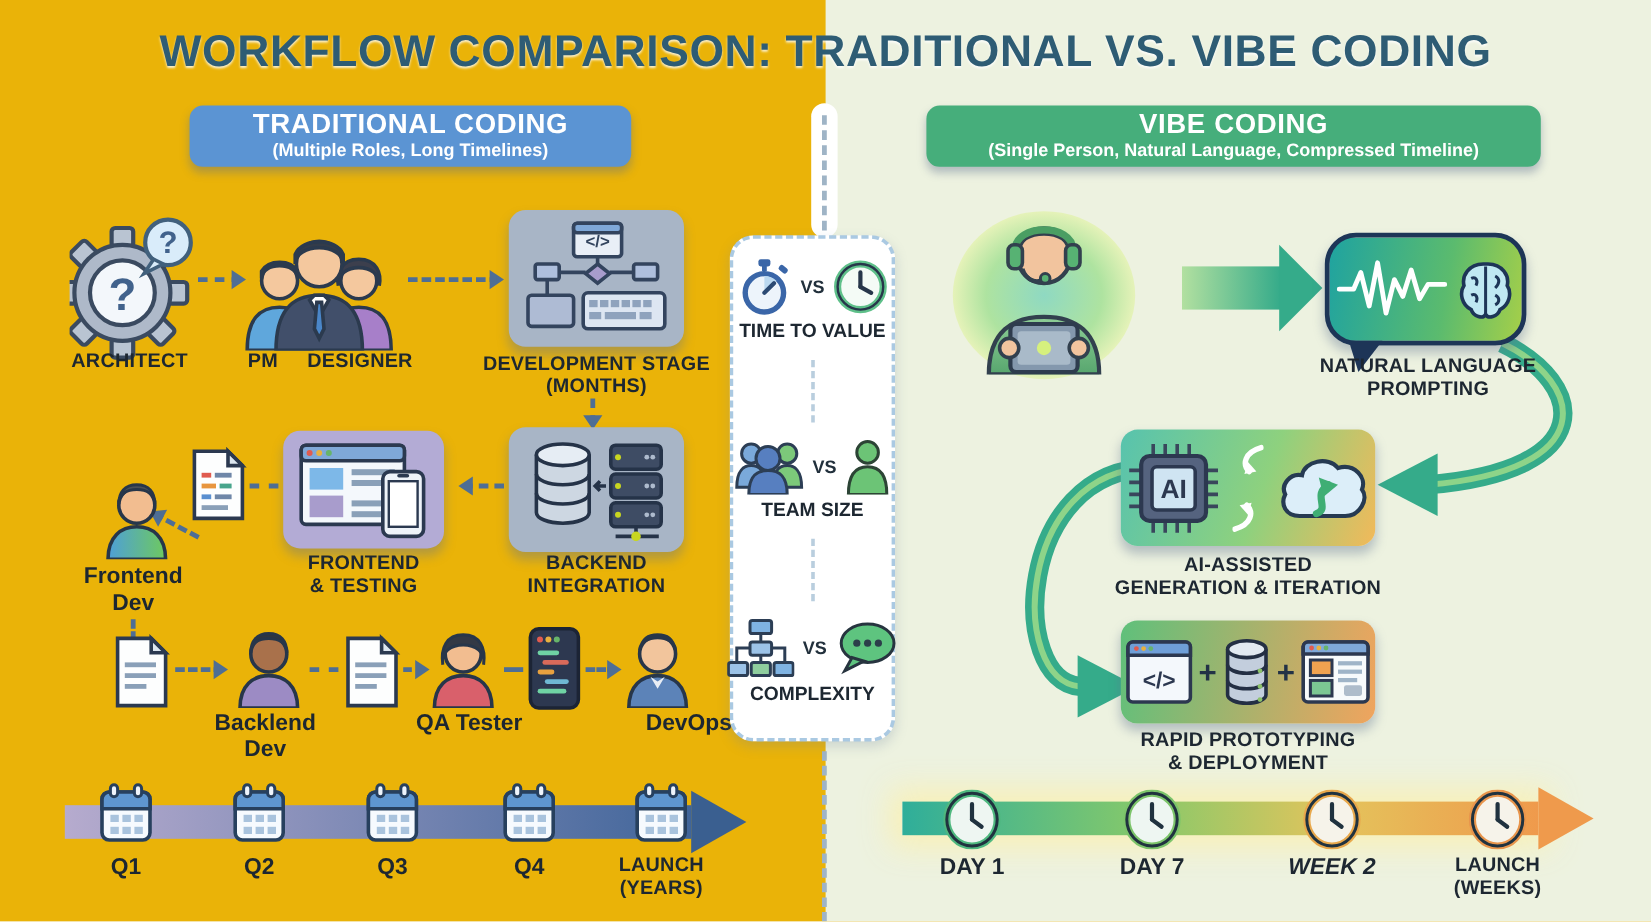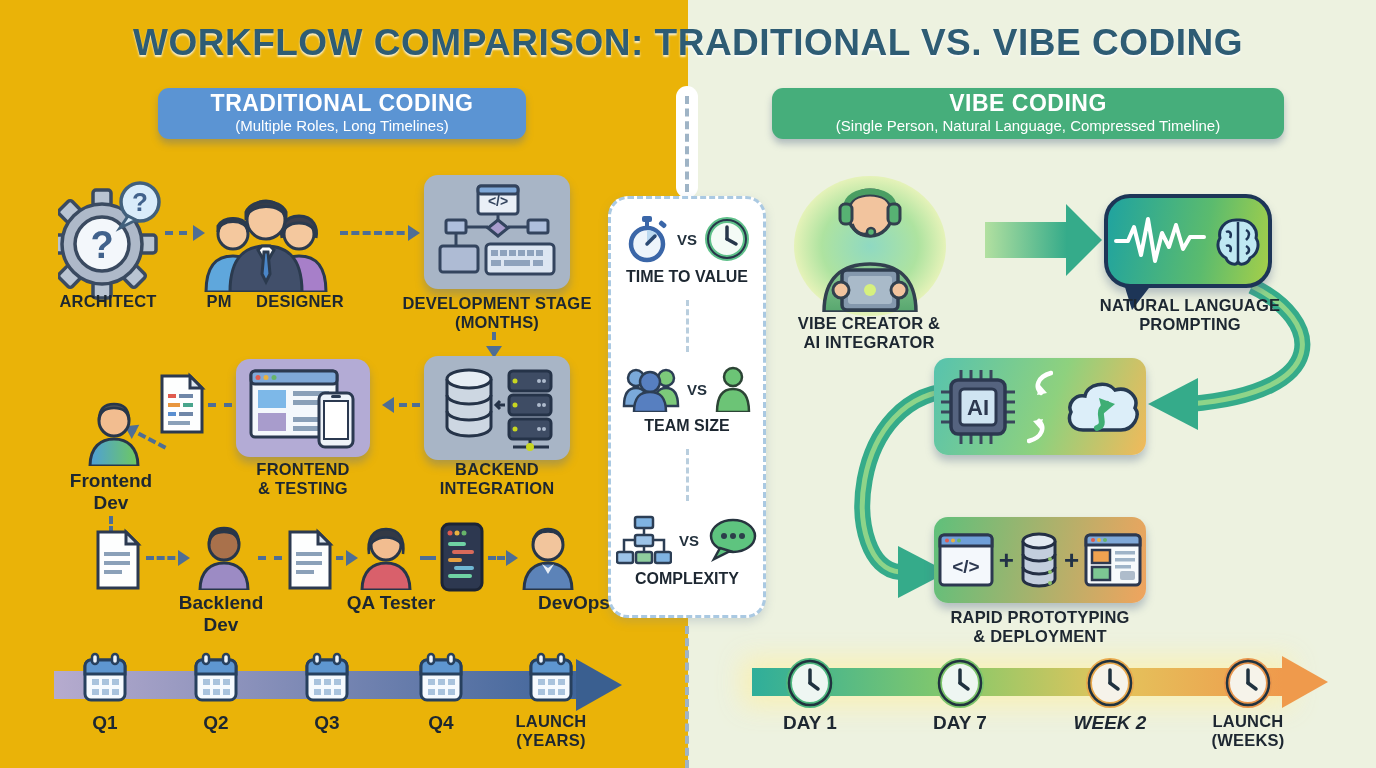--- a/index.html
+++ b/index.html
@@ -6,40 +6,40 @@
   body{font-family:"Liberation Sans","DejaVu Sans",sans-serif;}
   #stage{position:relative;width:1376px;height:768px;overflow:hidden;background:#eab308;}
   #right-bg{position:absolute;left:688px;top:0;width:688px;height:768px;background:#edf2e0;}
   .abs{position:absolute;}
   
   .title{position:absolute;top:22px;left:50%;transform:translateX(-50%);white-space:nowrap;
          font-size:37px;font-weight:800;color:#2e5c74;letter-spacing:.5px;text-shadow:0 2px 2px rgba(255,255,255,.8);z-index:5;}
   .hdr{position:absolute;top:88px;height:51px;border-radius:11px;color:#fff;text-align:center;
        box-shadow:0 5px 7px rgba(90,110,140,.4);display:flex;flex-direction:column;justify-content:center;z-index:4;}
   .hdr .t{font-size:23px;font-weight:800;letter-spacing:.5px;line-height:1.1;}
-  .hdr .s{font-size:15px;font-weight:400;line-height:1.25;}
+  .hdr .s{font-size:15px;font-weight:700;line-height:1.25;}
   .lbl{position:absolute;transform:translateX(-50%);text-align:center;white-space:pre-line;
        color:#1d2731;font-weight:800;line-height:1.18;z-index:4;}
   .lblU{font-size:16.5px;letter-spacing:.2px;}
   .lblM{font-size:19px;}
   
   .dash-h{position:absolute;border-top:4px dashed #4e6e95;z-index:2;}
   .dash-v{position:absolute;border-left:4px dashed #4e6e95;z-index:2;}
   .head{position:absolute;width:0;height:0;border:8px solid transparent;}
   .head-r{border-left:12px solid #4e6e95;right:-12px;top:-10px;}
   .head-l{border-right:12px solid #4e6e95;left:-12px;top:-10px;}
   .head-d{border-top:12px solid #4e6e95;bottom:-12px;left:-10px;}
   
   .stagebox{position:absolute;border-radius:14px;box-shadow:0 6px 9px rgba(95,115,145,.4);z-index:3;
             display:flex;align-items:center;justify-content:center;}
   
   .tl-body{position:absolute;z-index:1;}
   .tl-head{position:absolute;width:0;height:0;z-index:1;}
   
-  .cpanel{position:absolute;left:608px;top:196px;width:158px;height:422px;background:#fff;border-radius:20px;
+  .cpanel{position:absolute;left:608px;top:196px;width:138px;height:422px;background:#fff;border-radius:20px;
           border:3px dashed #aac9e2;box-sizing:border-box;z-index:6;display:flex;flex-direction:column;align-items:center;
           box-shadow:0 4px 10px rgba(110,130,160,.25);}
   .vsrow{display:flex;align-items:center;justify-content:center;gap:7px;}
   .vs{font-size:15px;font-weight:800;color:#22303c;}
   .cp-lbl{font-size:16px;font-weight:800;color:#1d2731;margin-top:5px;text-align:center;}
   .cp-div{height:52px;border-left:3px dashed #b9cede;margin:14px 0;}
   
   .glow{position:absolute;border-radius:50%;z-index:1;}
   svg text{font-family:"Liberation Sans","DejaVu Sans",sans-serif;}
   .plus{font-size:26px;font-weight:800;color:#223246;line-height:1;z-index:4;}
@@ -454,22 +454,20 @@
     <rect x="32" y="26" width="12" height="20" rx="5" fill="#57b273" stroke="#32404e" stroke-width="3"></rect>
     <rect x="80" y="26" width="12" height="20" rx="5" fill="#57b273" stroke="#32404e" stroke-width="3"></rect>
     <path d="M44,46 C48,58 58,58 62,54" fill="none" stroke="#32404e" stroke-width="3.5"></path>
     <circle cx="63" cy="54" r="4" fill="#57b273" stroke="#32404e" stroke-width="2.5"></circle>
     <rect x="34" y="92" width="56" height="40" rx="5" fill="#8498ad" stroke="#2e3c4e" stroke-width="3.5"></rect>
     <rect x="40" y="98" width="44" height="28" rx="3" fill="#a9bac9"></rect>
     <circle cx="62" cy="112" r="6" fill="#d6f07e"></circle>
     <circle cx="33" cy="112" r="8" fill="#f2c49e" stroke="#32404e" stroke-width="3"></circle>
     <circle cx="91" cy="112" r="8" fill="#f2c49e" stroke="#32404e" stroke-width="3"></circle>
   </svg>
-  <div class="lbl lblU" style="left:869px;top:314px;">VIBE CREATOR &amp;
-AI INTEGRATOR</div>
 
   <div class="abs" style="left:985px;top:222px;width:82px;height:36px;background:linear-gradient(90deg,#b2e0a0,#35ab8a);z-index:2;"></div>
   <div class="abs" style="left:1066px;top:204px;width:0;height:0;border-top:36px solid transparent;border-bottom:36px solid transparent;border-left:36px solid #35ab8a;z-index:2;"></div>
 
   <svg class="abs" style="left:0;top:0;z-index:1;" width="1376" height="768" viewBox="0 0 1376 768">
     <path d="M 1252 286 C 1322 320, 1334 392, 1190 404" fill="none" stroke="#35ab8a" stroke-width="16"></path>
     <path d="M 1252 286 C 1322 320, 1334 392, 1190 404" fill="none" stroke="#8ed489" stroke-width="5"></path>
     <polygon points="1148,404 1198,378 1198,430" fill="#35ab8a"></polygon>
     <path d="M 960 390 C 846 390, 840 568, 900 572" fill="none" stroke="#35ab8a" stroke-width="16"></path>
     <path d="M 960 390 C 846 390, 840 568, 900 572" fill="none" stroke="#8ed489" stroke-width="5"></path>
@@ -518,20 +516,22 @@
       <path d="M24,6 C10,10 8,20 14,26 M2,74 C16,70 18,60 12,54" fill="none" stroke="#fff" stroke-width="4.5" stroke-linecap="round"></path>
       <polygon points="10,28 20,26 13,18" fill="#fff"></polygon>
         <polygon points="16,52 6,54 13,62" fill="#fff"></polygon>
     </svg>
     <svg width="78" height="62" viewBox="0 0 78 62">
       <path d="M20,54 C8,54 4,44 8,36 C4,28 12,18 22,20 C24,8 44,4 52,14 C66,10 76,22 72,32 C78,40 70,54 58,54 Z" fill="#dceef9" stroke="#263a52" stroke-width="3.5"></path>
       <path d="M34,52 C46,48 30,36 44,28" fill="none" stroke="#3fae74" stroke-width="6" stroke-linecap="round"></path>
       <polygon points="52,28 36,22 40,38" fill="#3fae74"></polygon>
     </svg>
   </div>
+  <div class="lbl lblU" style="left:1040px;top:462px;">AI-ASSISTED
+GENERATION &amp; ITERATION</div>
 
   <div class="stagebox" style="left:934px;top:517px;width:212px;height:86px;background:linear-gradient(100deg,#5fc07b,#f0a45e);gap:5px;">
     <svg width="56" height="54" viewBox="0 0 56 54">
       <rect x="2" y="2" width="52" height="50" rx="4" fill="#f4f8fc" stroke="#2c3850" stroke-width="3"></rect>
       <path d="M2,6 A4,4 0 0 1 6,2 L50,2 A4,4 0 0 1 54,6 L54,13 L2,13 Z" fill="#6f9fd8" stroke="#2c3850" stroke-width="3"></path>
       <circle cx="9" cy="7.5" r="2" fill="#e05b4f"></circle>
         <circle cx="15" cy="7.5" r="2" fill="#e8b13f"></circle>
         <circle cx="21" cy="7.5" r="2" fill="#67b46a"></circle>
       <text x="28" y="40" text-anchor="middle" font-size="19" font-weight="bold" fill="#2c3850">&lt;/&gt;</text>
     </svg>

